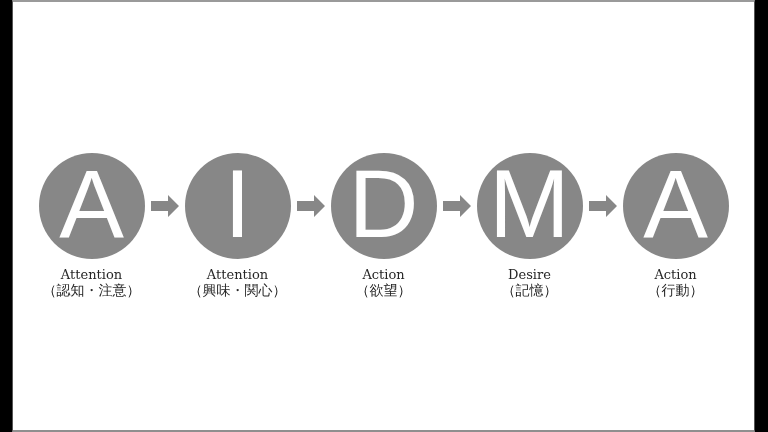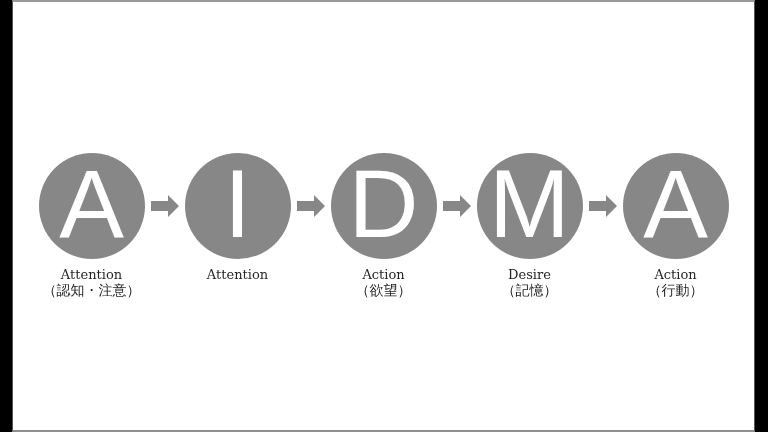--- a/index.html
+++ b/index.html
@@ -111,20 +111,21 @@
         <svg width="28" height="22" viewBox="0 0 28 22">
           <polygon points="0,6 17,6 17,0 28,11 17,22 17,16 0,16" fill="#878787"></polygon>
         </svg>
       </div>
 
       <div class="step">
         <div class="circle">
           <span class="letter">I</span>
         </div>
         <div class="label-en">Attention</div>
+        <div class="label-ja">（興味・関心）</div>
       </div>
 
       <div class="arrow-cell">
         <svg width="28" height="22" viewBox="0 0 28 22">
           <polygon points="0,6 17,6 17,0 28,11 17,22 17,16 0,16" fill="#878787"></polygon>
         </svg>
       </div>
 
       <div class="step">
         <div class="circle">

